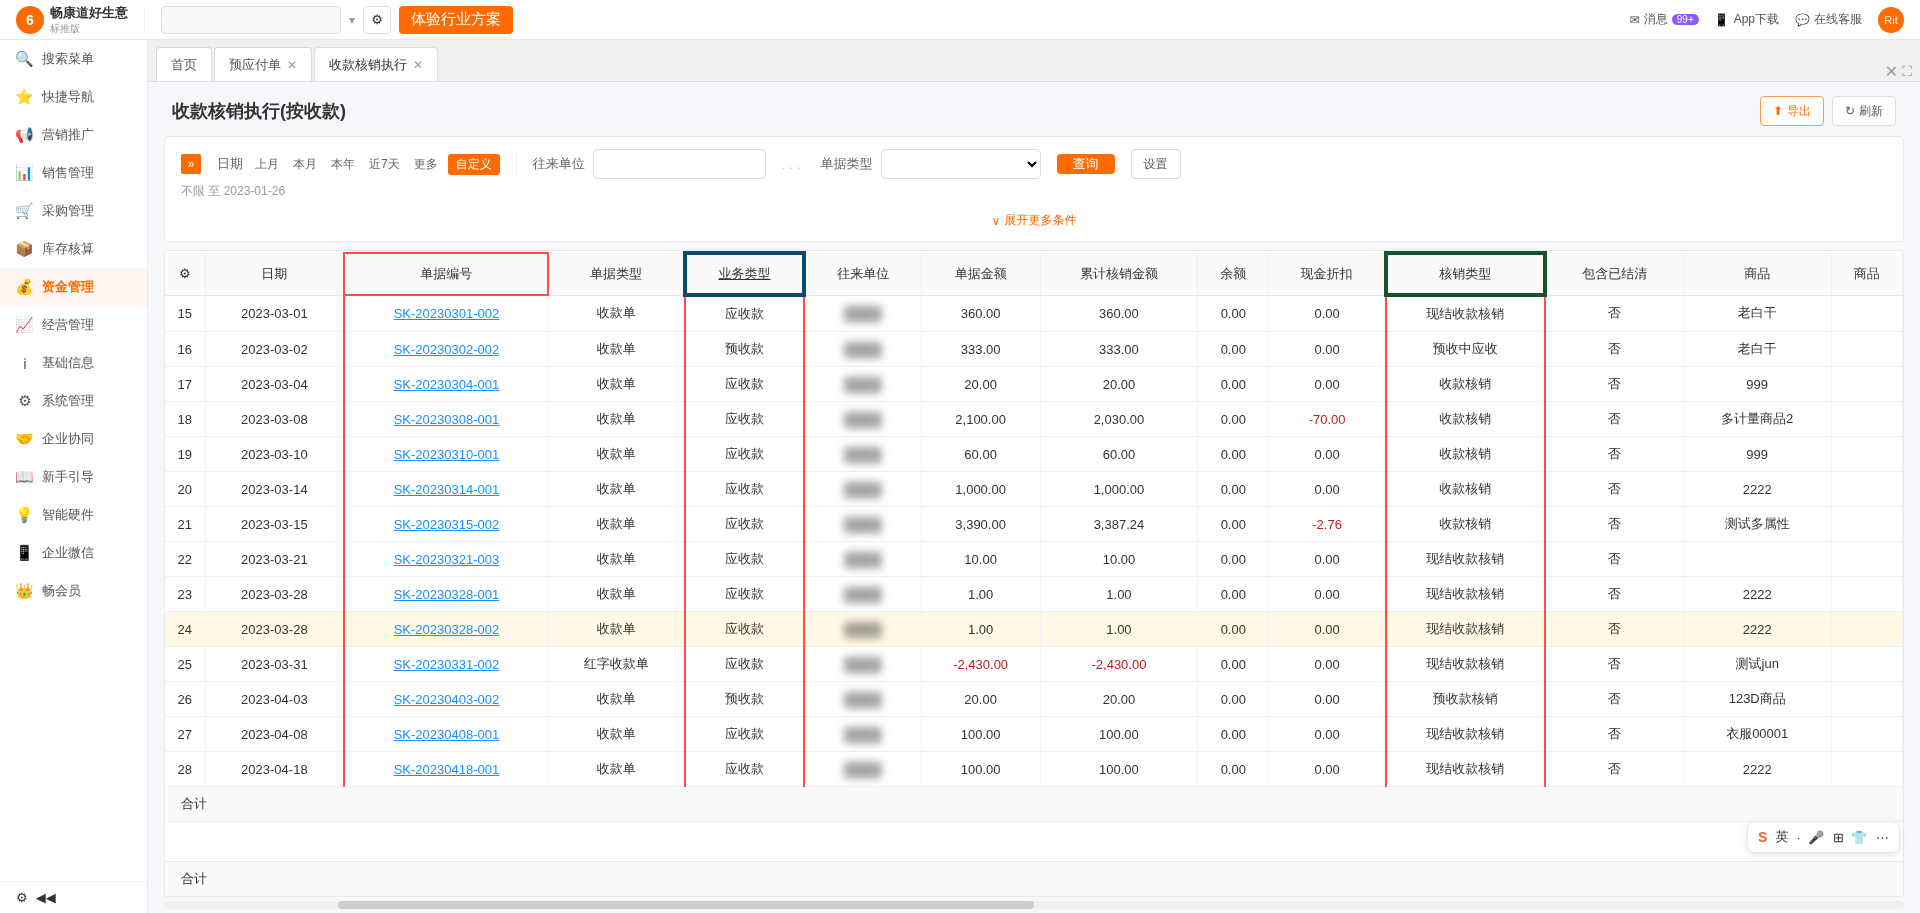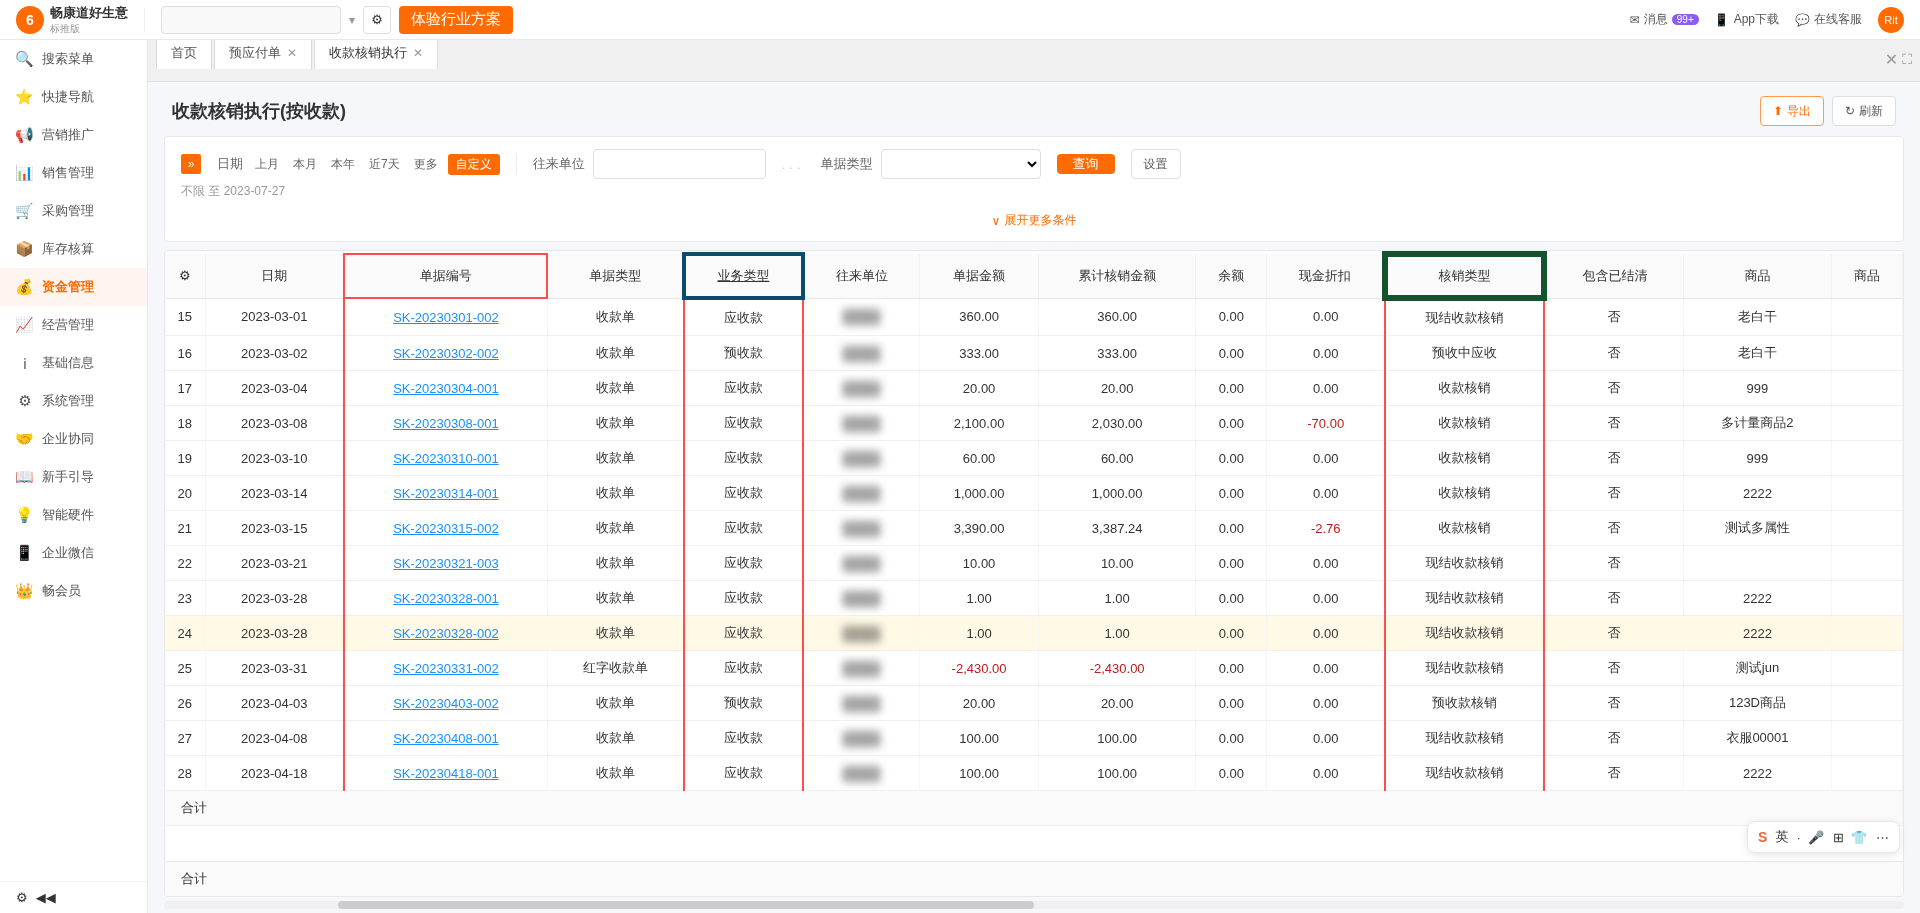--- a/index.html
+++ b/index.html
@@ -4,21 +4,21 @@
   <style>
     * { box-sizing: border-box; margin: 0; padding: 0; font-family: 'Microsoft YaHei', Arial, sans-serif; }
     body { background: #f5f5f5; font-size: 13px; color: #333; overflow: hidden; }
 
     
     .app-container { display: flex; flex-direction: column; height: 913px; width: 1920px; }
     .top-bar { height: 40px; background: #fff; display: flex; align-items: center; padding: 0 16px; border-bottom: 1px solid #e8e8e8; flex-shrink: 0; }
     .main-layout { display: flex; flex: 1; overflow: hidden; }
     .sidebar { width: 148px; background: #fff; border-right: 1px solid #e8e8e8; display: flex; flex-direction: column; flex-shrink: 0; }
     .content-area { flex: 1; display: flex; flex-direction: column; overflow: hidden; }
-    .tab-bar { height: 42px; background: #f0f0f0; display: flex; align-items: flex-end; padding: 12px 8px; border-bottom: 1px solid #e0e0e0; flex-shrink: 0; }
+    .tab-bar { height: 42px; background: #f0f0f0; display: flex; align-items: flex-end; padding: 0 8px; border-bottom: 1px solid #e0e0e0; flex-shrink: 0; }
     .page-content { flex: 1; background: #f5f7fa; overflow: hidden; display: flex; flex-direction: column; padding: 0; }
 
     
     .top-bar-left { display: flex; align-items: center; gap: 8px; flex: 1; }
     .logo-area { display: flex; align-items: center; gap: 6px; }
     .logo-icon { width: 28px; height: 28px; background: #ff6b00; border-radius: 50%; display: flex; align-items: center; justify-content: center; color: white; font-weight: bold; font-size: 14px; }
     .search-bar { width: 180px; height: 28px; border: 1px solid #ddd; border-radius: 4px; padding: 0 8px; font-size: 12px; background: #f9f9f9; }
     .dropdown-arrow { color: #999; font-size: 12px; }
     .gear-btn { width: 28px; height: 28px; border: 1px solid #ddd; border-radius: 4px; background: #fff; display: flex; align-items: center; justify-content: center; cursor: pointer; }
     .solution-btn { height: 28px; padding: 0 12px; background: #ff6b00; color: white; border: none; border-radius: 4px; cursor: pointer; font-size: 15px; }
@@ -244,21 +244,21 @@
             </div>
             <span style="color:#ccc;letter-spacing:4px;">...</span>
             <div class="filter-item">
               <span class="filter-label">单据类型</span>
               <select class="filter-select"></select>
             </div>
             <button class="query-btn">查询</button>
             <button class="setting-btn">设置</button>
           </div>
           <div style="margin-top:4px;">
-            <span style="color:#999;font-size:12px;">不限 至 2023-07-27</span>
+            <span style="color:#999;font-size:12px;">不限 至 2023-01-26</span>
           </div>
           <div style="display:flex;justify-content:center;margin-top:6px;">
             <div class="expand-btn">
               <span>∨</span>
               <span>展开更多条件</span>
             </div>
           </div>
         </div>
 
         <div class="table-wrapper">
@@ -269,21 +269,21 @@
                   <th style="width:40px;">⚙</th>
                   <th>日期</th>
                   <th style="border:2px solid #ff4d4f;border-bottom:2px solid #ff4d4f;">单据编号</th>
                   <th>单据类型</th>
                   <th style="border:4px solid #0c4a6e;text-decoration:underline;">业务类型</th>
                   <th>往来单位</th>
                   <th>单据金额</th>
                   <th>累计核销金额</th>
                   <th>余额</th>
                   <th>现金折扣</th>
-                  <th style="border:6px solid #14532d;">核销类型</th>
+                  <th style="border:4px solid #14532d;">核销类型</th>
                   <th>包含已结清</th>
                   <th>商品</th>
                   <th>商品</th>
                 </tr>
               </thead>
               <tbody id="table-body">
               <tr>
                     <td>15</td>
                     <td>2023-03-01</td>
                     <td style="border-left: 2px solid rgb(255, 77, 79);"><span class="link-text">SK-20230301-002</span></td>

